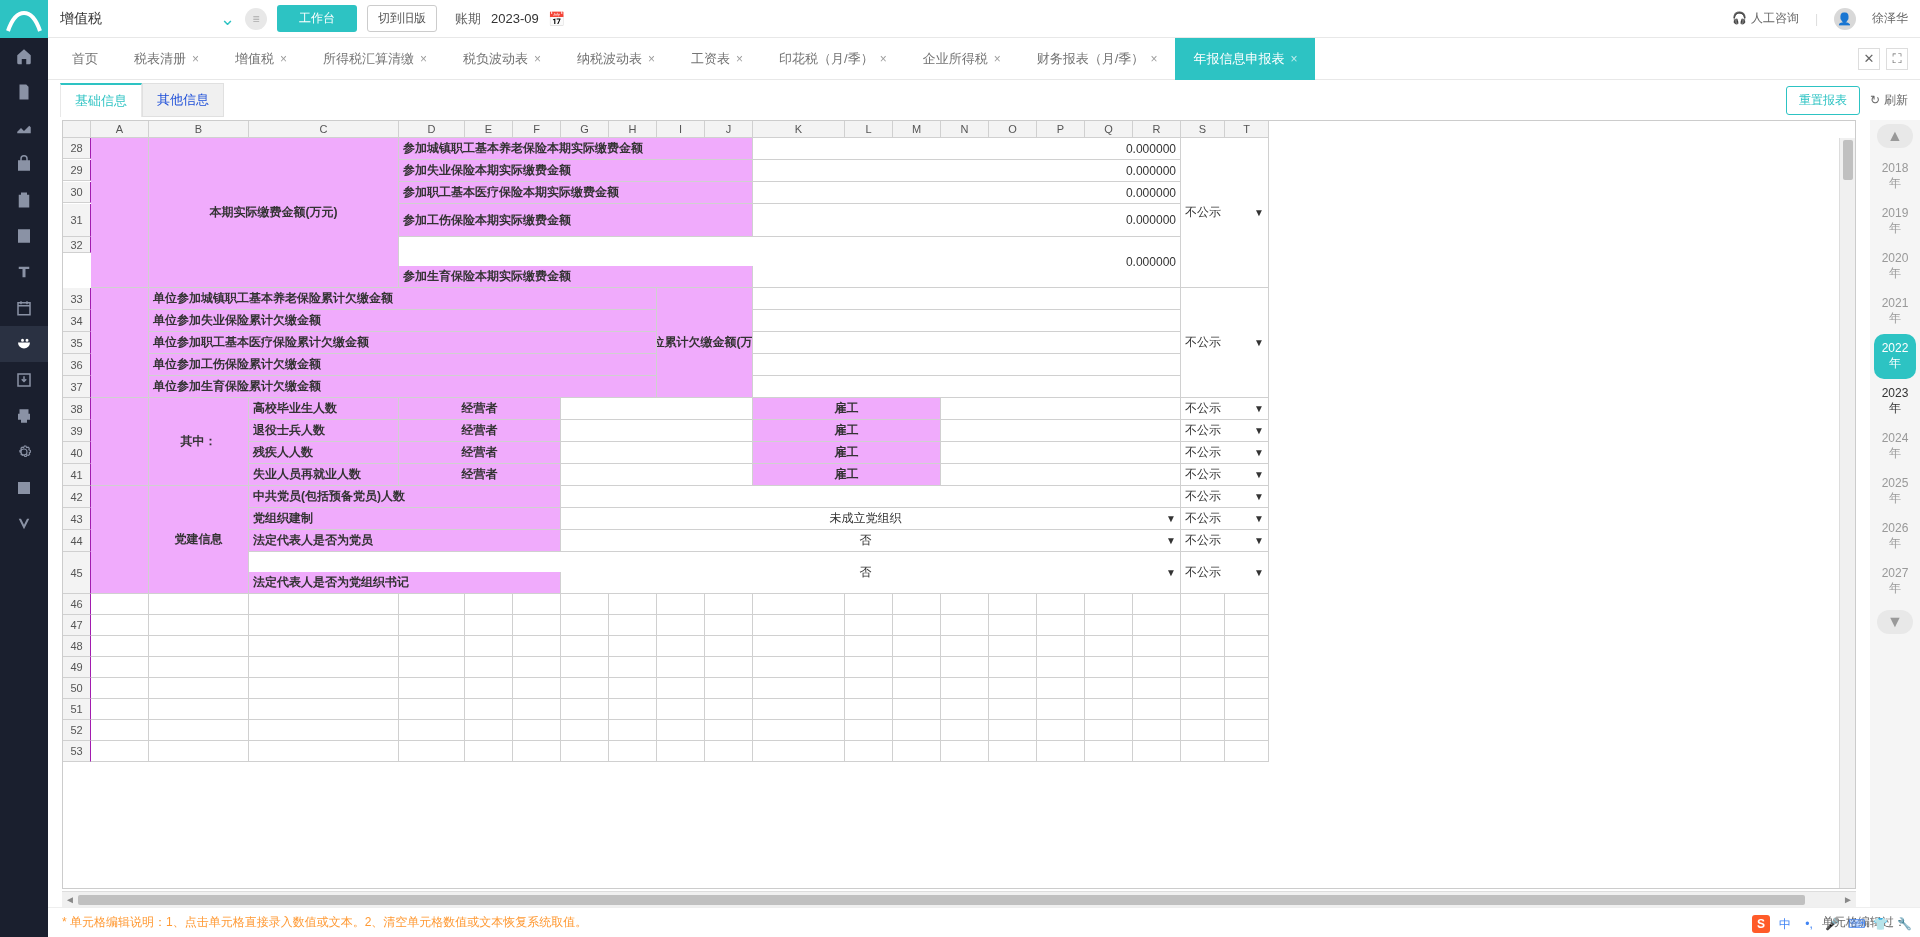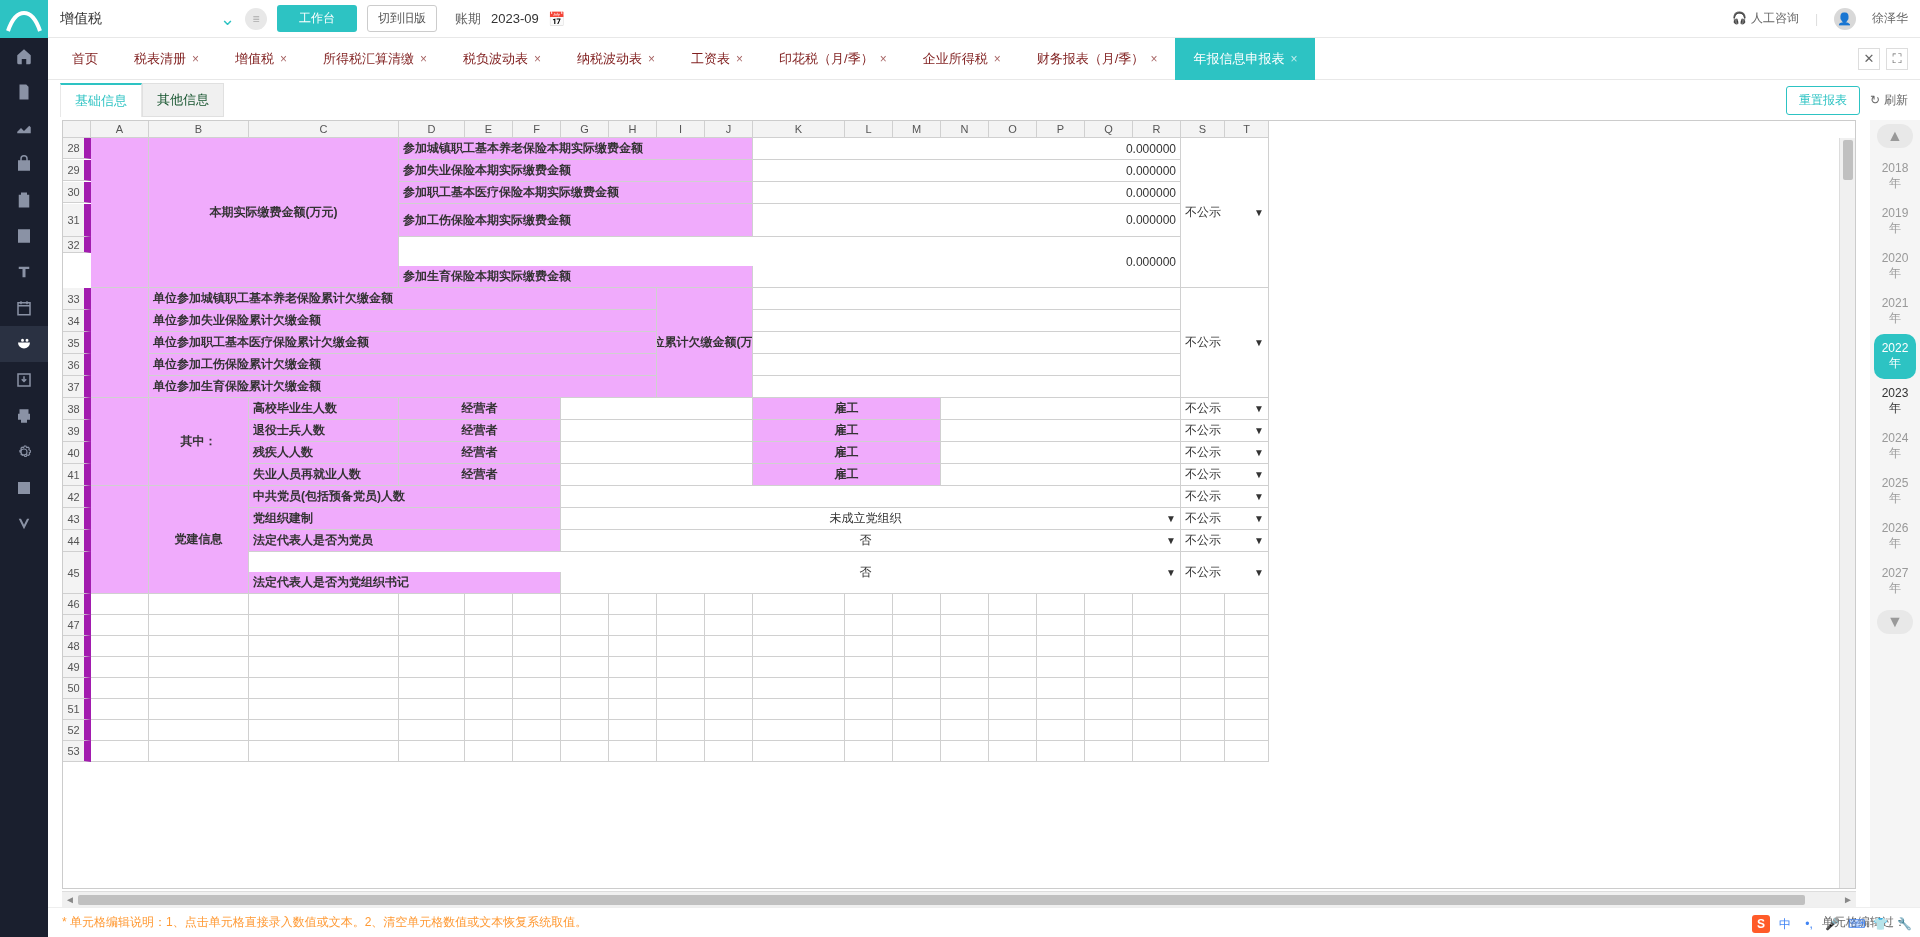--- a/index.html
+++ b/index.html
@@ -25,43 +25,43 @@
 .btn-workbench { background: #2dc3c3; color: #fff; border: none; padding: 5px 22px; border-radius: 3px; font-size: 12px; cursor: pointer; }
 .btn-switch { background: #fff; color: #555; border: 1px solid #ccc; padding: 4px 10px; border-radius: 3px; font-size: 12px; cursor: pointer; }
 .period-label { font-size: 13px; color: #666; margin-left: 8px; }
 .period-value { font-size: 13px; color: #333; }
 .cal-icon { color: #2dc3c3; font-size: 14px; }
 .header-right { margin-left: auto; display: flex; align-items: center; gap: 16px; font-size: 12px; color: #666; }
 .avatar { width: 22px; height: 22px; border-radius: 50%; background: #d8d8d8; display:flex; align-items:center; justify-content:center; color:#999; font-size:12px;}
 
 
 .tabs { height: 42px; background: #fff; border-bottom: 1px solid #e8e8e8; display: flex; align-items: center; padding: 0 6px; gap: 0; }
-.tab { padding: 0 18px; height: 42px; display: flex; align-items: center; font-size: 13px; color: #7f1d1d; cursor: pointer; gap: 6px; white-space: nowrap;}
+.tab { padding: 0 18px; height: 42px; display: flex; align-items: center; font-size: 13px; color: #737373; cursor: pointer; gap: 6px; white-space: nowrap;}
 .tab.active { background: #2dc3c3; color: #fff; }
 .tab .close { font-size: 12px; color: inherit; opacity: 0.7; }
 .tabs-right { margin-left: auto; display:flex; gap:6px; padding-right:6px;}
 .tabs-right span { border:1px solid #ddd; width:22px; height:22px; display:flex; align-items:center; justify-content:center; cursor:pointer; font-size:13px; color:#666;}
 
 
 .subbar { height: 40px; display: flex; align-items: center; padding: 0 12px; background: #fff; }
-.subtab { padding: 7px 14px; font-size: 13px; cursor: pointer; color: #14532d; border-top:2px solid transparent;}
+.subtab { padding: 7px 14px; font-size: 13px; cursor: pointer; color: #1d4ed8; border-top:2px solid transparent;}
 .subtab.active { color: #2dc3c3; background: #fff; border:1px solid #e8e8e8; border-bottom:none; border-top:2px solid #2dc3c3;}
 .subtab.inactive { background: #f0f0f0; border:1px solid #e0e0e0;}
 .subbar-right { margin-left: auto; display: flex; gap: 10px; align-items: center; }
 .btn-reset { color: #2dc3c3; border: 1px solid #2dc3c3; background: #fff; padding: 5px 12px; font-size: 12px; border-radius: 3px; cursor: pointer; }
 .btn-refresh { color: #666; background: none; border: none; font-size: 12px; cursor: pointer; display:flex; align-items:center; gap:4px;}
 
 
 .sheet-wrap { flex: 1; display: flex; min-height: 0; }
 .sheet-main { flex: 1; position: relative; padding: 0 14px 0 14px; min-width:0; display:flex; flex-direction:column;}
 .sheet-scroll { flex:1; overflow: hidden; border: 1px solid #ccc; position:relative; background:#fff;}
 .grid { display: grid; font-size: 12px; color: #333; }
 .colhead { background: #f3f3f3; border-right: 1px solid #d0d0d0; border-bottom: 1px solid #d0d0d0; text-align: center; height: 17px; line-height: 17px; color: #555; font-size:11px;}
 .colhead.first { background: #f3f3f3; }
-.rowhead { background: #f3f3f3; border-right: 7px solid #a21caf; border-bottom: 1px solid #d0d0d0; text-align: center; color: #555; font-size:11px; display:flex; align-items:center; justify-content:center;}
+.rowhead { background: #f3f3f3; border-right: 1px solid #a21caf; border-bottom: 1px solid #d0d0d0; text-align: center; color: #555; font-size:11px; display:flex; align-items:center; justify-content:center;}
 .cell { border-right: 1px solid #d0d0d0; border-bottom: 1px solid #d0d0d0; padding: 2px 4px; display: flex; align-items: center; min-height: 21px; background:#fff; overflow:hidden; white-space:nowrap;}
 .cell.label { background: #f0abfc; font-weight: bold; }
 .cell.center { justify-content: center; }
 .cell.right { justify-content: flex-end; }
 .dd-arrow { margin-left:auto; font-size:10px; color:#333;}
 
 .vscroll { width: 16px; background: #f0f0f0; border-left:1px solid #ddd; position:absolute; right:0; top:17px; bottom:0;}
 .vscroll-thumb { width: 10px; background: #c0c0c0; margin:2px auto; border-radius:2px;}
 .hscroll { height: 16px; background: #f0f0f0; border-top:1px solid #ddd; margin-top:2px; display:flex; align-items:center;}
 .hscroll .arrow { width:16px; text-align:center; color:#888; font-size:10px;}

